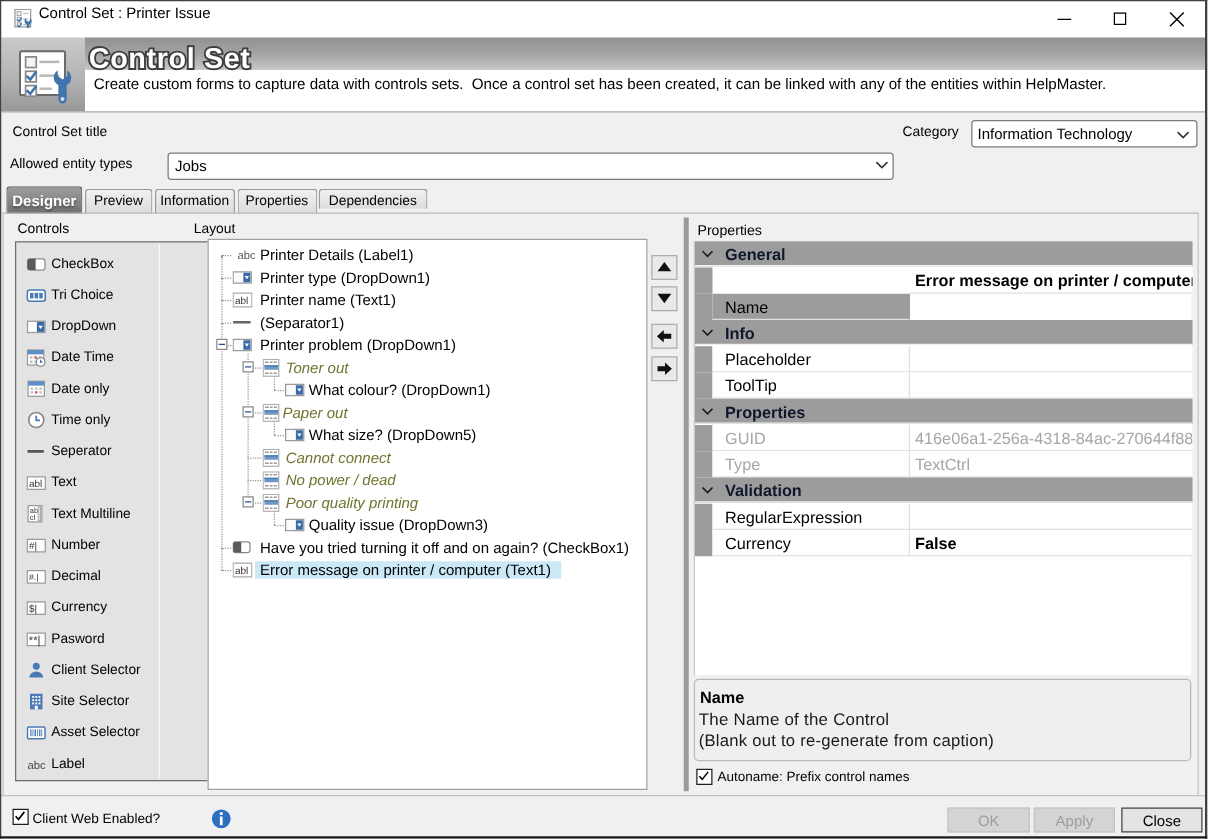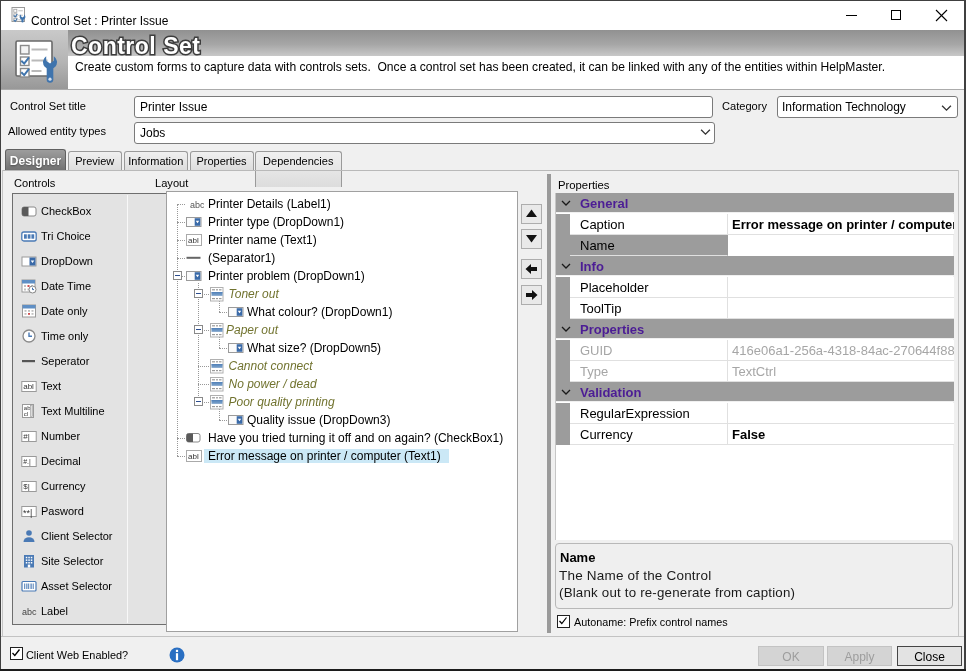--- a/index.html
+++ b/index.html
@@ -8,21 +8,21 @@
   .abs { position:absolute; }
   #win { position:absolute; left:0; top:0; width:966px; height:671px; background:#f0f0f0; }
   
   #b-top { left:0; top:0; width:966px; height:1px; background:#404040; }
   #b-left { left:0; top:0; width:1px; height:671px; background:#404040; }
   #b-right { left:964px; top:0; width:2px; height:671px; background:#404040; }
   #b-bot { left:0; top:669px; width:966px; height:2px; background:#1c1c1c; }
 
   
   #titlebar { left:1px; top:1px; width:963px; height:29px; background:#ffffff; }
-  #title-text { left:31px; top:14px; font-size:12px; color:#000; }
+  #title-text { left:31px; top:3px; font-size:12px; color:#000; }
 
   
   #banner-iconbox { left:1px; top:30px; width:67px; height:59px; background:linear-gradient(180deg,#c9c9c9 0%,#b4b4b4 55%,#989898 100%); }
   #banner-title-band { left:68px; top:30px; width:896px; height:26px; background:linear-gradient(180deg,#919191 0%,#a6a6a6 55%,#c8c8c8 100%); }
   #banner-desc-band { left:68px; top:56px; width:896px; height:33px; background:#ffffff; }
   #banner-line { left:1px; top:89px; width:963px; height:1px; background:#ababab; }
   #banner-title { left:71px; top:33px; font-size:23px; font-weight:bold; color:#fff;
       -webkit-text-stroke:3px #3d3d3d; paint-order:stroke fill; letter-spacing:0.5px; }
   #banner-desc { left:75px; top:60px; font-size:12.1px; color:#000; }
 
@@ -61,21 +61,21 @@
   
   .abtn { position:absolute; left:521px; width:21px; height:20px; background:#e9e9e9; border:1px solid #adadad; }
   .abtn svg { position:absolute; left:3px; top:3px; }
 
   #splitter { left:547px; top:174px; width:4px; height:459px; background:#9a9a9a; }
 
   
   #proplabel { left:558px; top:179px; font-size:11.3px; color:#000; }
   #propgrid { left:555px; top:193px; width:398px; height:347px; background:#fff; border-left:1px solid #c6c6c6; }
   .pg-cat { position:absolute; left:0; width:398px; background:#9c9c9c; border-bottom:1px solid #f0f0f0; }
-  .pg-cat .pg-cat-text { position:absolute; left:24px; top:3px; font-size:13px; font-weight:bold; color:#4c1d95; }
+  .pg-cat .pg-cat-text { position:absolute; left:24px; top:3px; font-size:13px; font-weight:bold; color:#0f172a; }
   .pg-cat svg.chev { position:absolute; left:5px; top:7px; }
   .pg-row { position:absolute; left:0; width:398px; }
   .pg-indent { position:absolute; left:0; top:0; width:14px; height:100%; background:#9c9c9c; }
   .pg-name { position:absolute; left:14px; top:0; width:158px; height:100%; background:#fff; border-right:1px solid #e0e0e0; border-bottom:1px solid #e0e0e0; }
   .pg-name span { position:absolute; left:10px; top:3px; font-size:13px; color:#000; }
   .pg-val { position:absolute; left:172px; top:0; width:226px; height:100%; background:#fff; border-bottom:1px solid #e0e0e0; overflow:hidden; }
   .pg-val span { position:absolute; left:4px; top:3px; font-size:13px; color:#000; white-space:nowrap; }
   .pg-sel .pg-name { background:#9c9c9c; border-right-color:#9c9c9c; }
   .graytxt { color:#a6a6a6 !important; }
 
@@ -137,37 +137,36 @@
     <path d="M7.3 33.2 L10.2 36.1 L15 29.8" stroke="#3f74ad" stroke-width="2" fill="none"></path>
     <rect x="17.5" y="9.5" width="16" height="2" fill="#b9b9b9"></rect>
     <rect x="17.5" y="20.5" width="16" height="2" fill="#b9b9b9"></rect>
     <rect x="17.5" y="31" width="10" height="2" fill="#b9b9b9"></rect>
     <path d="M32.2 17.2 A 7 7 0 1 0 39.8 17.2 L 39.8 21.7 L 36 24.6 L 32.2 21.7 Z" fill="#3f74ad"></path>
     <path d="M32.7 28 h6.6 v12.4 a3.3 3.3 0 0 1 -6.6 0 z" fill="#3f74ad"></path>
     <circle cx="36" cy="40.2" r="1.6" fill="#d4e0ef"></circle>
   </svg>
 
   <div class="abs lbl" style="left:10px;top:100px">Control Set title</div>
-  <div class="abs inputbox" style="left:134px;top:96px;width:579px;height:22px;padding:3px 0 0 5px">Printer Issue</div>
   <div class="abs lbl" style="left:722px;top:100px">Category</div>
   <div class="abs inputbox" style="left:777px;top:96px;width:181px;height:22px;padding:3px 0 0 4px">Information Technology</div>
   <svg class="abs" style="left:941px;top:105px" width="11" height="7" viewBox="0 0 10 6">
       <path d="M1 0.5 L5 4.5 L9 0.5" stroke="#333" stroke-width="1.2" fill="none"></path>
     </svg>
   <div class="abs lbl" style="left:8px;top:125px">Allowed entity types</div>
   <div class="abs inputbox" style="left:134px;top:122px;width:581px;height:22px;padding:3px 0 0 5px">Jobs</div>
   <svg class="abs" style="left:700px;top:129px" width="11" height="7" viewBox="0 0 10 6">
       <path d="M1 0.5 L5 4.5 L9 0.5" stroke="#333" stroke-width="1.2" fill="none"></path>
     </svg>
 
   <div class="tab" id="tab-designer" style="left:5px;top:149px;width:61px;height:22px;padding-top:4px">Designer</div>
   <div class="tab" style="left:67.5px;top:151px;width:54.5px;height:20px;padding-top:3px">Preview</div>
   <div class="tab" style="left:123.5px;top:151px;width:64.5px;height:20px;padding-top:3px">Information</div>
   <div class="tab" style="left:189.5px;top:151px;width:64px;height:20px;padding-top:3px">Properties</div>
-  <div class="tab" style="left:255px;top:151px;width:86.5px;height:36px;padding-top:3px">Dependencies</div>
+  <div class="tab" style="left:255px;top:151px;width:86.5px;height:16px;padding-top:3px">Dependencies</div>
   <div class="abs" id="tabline"></div>
   <div class="abs" id="pane-l"></div>
   <div class="abs" id="pane-r"></div>
   <div class="abs" id="pane-b"></div>
 
   <div class="abs lbl" style="left:14px;top:177px">Controls</div>
   <div class="abs lbl" style="left:155px;top:177px">Layout</div>
 
   <div id="controlsbox" class="abs">
     <div class="vline"></div>
@@ -548,23 +547,20 @@
   <div id="proplabel" class="abs">Properties</div>
   <div id="propgrid" class="abs">
       <div class="pg-cat" style="top:0px;height:20px">
         <svg class="chev" width="10" height="7" viewBox="0 0 10 7">
           <path d="M1 1 L5 5 L9 1" stroke="#1a1a1a" stroke-width="1.3" fill="none"></path>
         </svg>
         <span class="pg-cat-text">General</span>
       </div>
       <div class="pg-row " style="top:21px;height:21px">
       <div class="pg-indent"></div>
-      <div class="pg-name">
-          <span class="">Caption</span>
-        </div>
       <div class="pg-val">
           <span class="" style="font-weight:bold">Error message on printer / computer</span>
         </div>
     </div>
       <div class="pg-row pg-sel" style="top:42px;height:21px">
       <div class="pg-indent"></div>
       <div class="pg-name">
           <span class="">Name</span>
         </div>
     </div>

